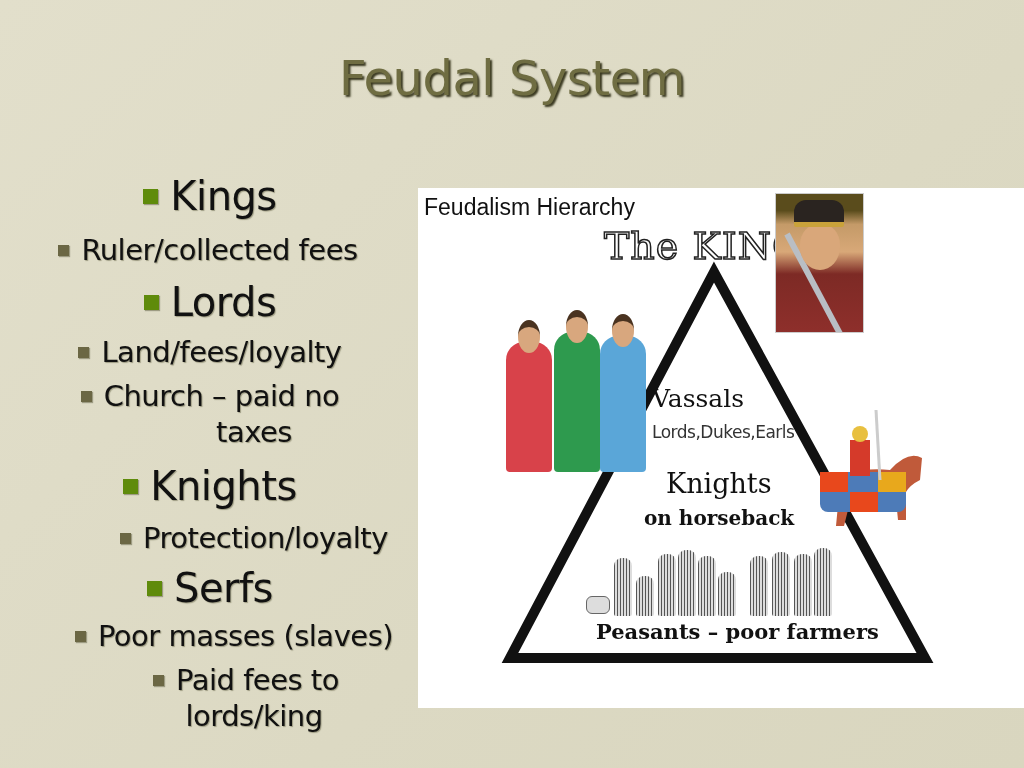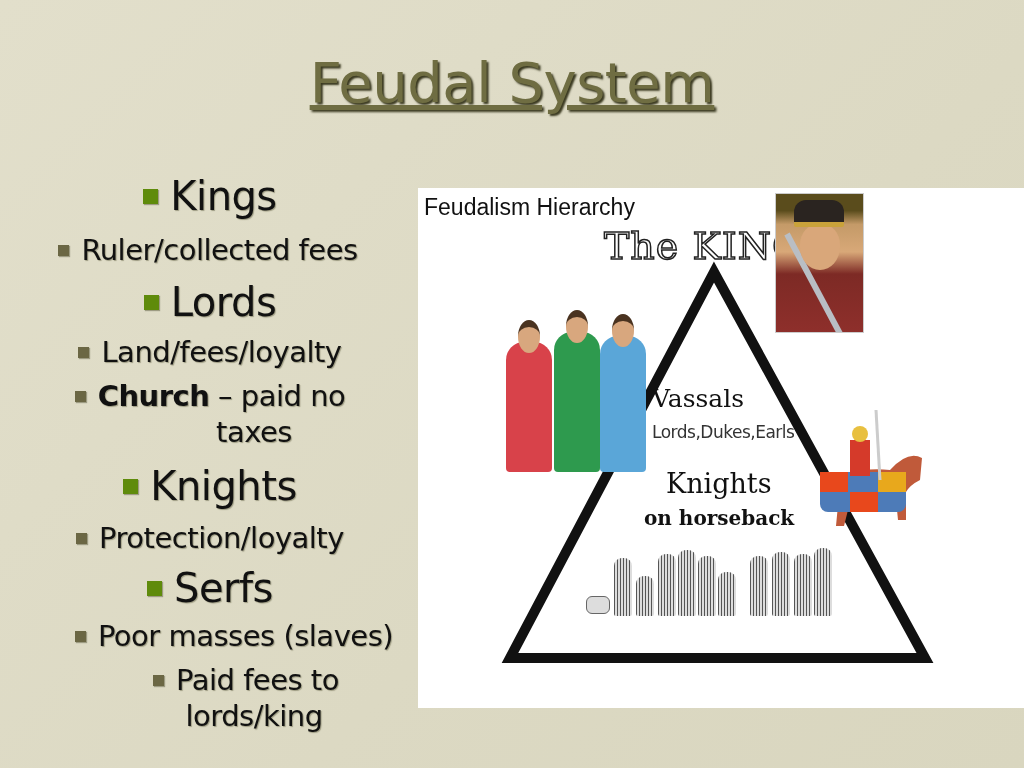--- a/index.html
+++ b/index.html
@@ -9,40 +9,39 @@
     position: relative;
     font-family: "DejaVu Sans", sans-serif;
   }
   .slide-bg {
     position: absolute; inset: 0;
     background: linear-gradient(135deg, #e2dfcb 0%, #dcd9c3 60%, #d9d6bf 100%);
   }
   .title {
     position: absolute; left: 0; width: 1024px; top: 50px;
     text-align: center;
-    font-size: 56px; color: #6f6d42;
+    font-size: 48px; color: #6f6d42;
     text-shadow: 2px 2px 2px #3a3920;
     letter-spacing: -0.5px;
     font-family: "DejaVu Sans", sans-serif;
-    text-decoration: underline;
   }
   .bullets { position: absolute; left: 0; top: 13px; width: 420px; height: 768px; }
   .b {
     position: absolute; left: 0; width: 420px; text-align: center;
     color: #111; white-space: nowrap;
     text-shadow: 1px 1px 1px #9d9b82;
     font-family: "DejaVu Sans", sans-serif;
     letter-spacing: -0.5px;
   }
   .b .sq { display: inline-block; vertical-align: middle; margin-right: 12px; box-shadow: 1px 1px 1px #9d9b82; }
   .lvl1 { font-size: 40px; }
   .lvl1 .sq { width: 15px; height: 15px; background: #5f8b0b; position: relative; top: -3px; }
   .lvl2 { font-size: 29px; }
   .lvl2 .sq { width: 11px; height: 11px; background: #6b6744; position: relative; top: -2px; }
-  .bold { font-weight: bold; margin-top: 44px; }
+  .bold { font-weight: normal; margin-top: 44px; }
   .panel {
     position: absolute; left: 418px; top: 188px; width: 606px; height: 520px;
     background: #ffffff;
   }
   .panel-title {
     position: absolute; left: 6px; top: 6px;
     font-family: "Liberation Sans", sans-serif; font-size: 23px; color: #111;
   }
   .king-label {
     position: absolute; left: 186px; top: 36px;
@@ -118,21 +117,21 @@
   </div>
   <div class="b lvl2" style="top:366px;">
     <span class="sq"></span><span class="bold">Church</span><span> – paid no</span>
   </div>
   <div class="b lvl2" style="top:402px;left:44px;">
     <span>taxes</span>
   </div>
   <div class="b lvl1" style="top:450px;">
     <span class="sq"></span><span>Knights</span>
   </div>
-  <div class="b lvl2" style="top:508px;">
+  <div class="b lvl2" style="top:508px;margin-left:44px;">
     <span class="sq"></span><span>Protection/loyalty</span>
   </div>
   <div class="b lvl1" style="top:552px;">
     <span class="sq"></span><span>Serfs</span>
   </div>
   <div class="b lvl2" style="top:650px;left:36px;">
     <span class="sq"></span><span>Paid fees to</span>
   </div>
   <div class="b lvl2" style="top:606px;left:24px;">
     <span class="sq"></span><span>Poor masses (slaves)</span>
@@ -194,13 +193,14 @@
     <div class="peasant" style="left:92px;height:66px;"></div>
     <div class="peasant" style="left:112px;height:60px;"></div>
     <div class="peasant" style="left:132px;height:44px;"></div>
     <div class="peasant" style="left:164px;height:60px;"></div>
     <div class="peasant" style="left:186px;height:64px;"></div>
     <div class="peasant" style="left:208px;height:62px;"></div>
     <div class="peasant" style="left:228px;height:68px;"></div>
     <div style="position:absolute;left:0;bottom:6px;width:22px;height:16px;background:#ddd;border:1px solid #666;border-radius:6px;"></div>
   </div>
 
+  <div class="peasants">Peasants – poor farmers</div>
 </div>
 
 </body></html>

